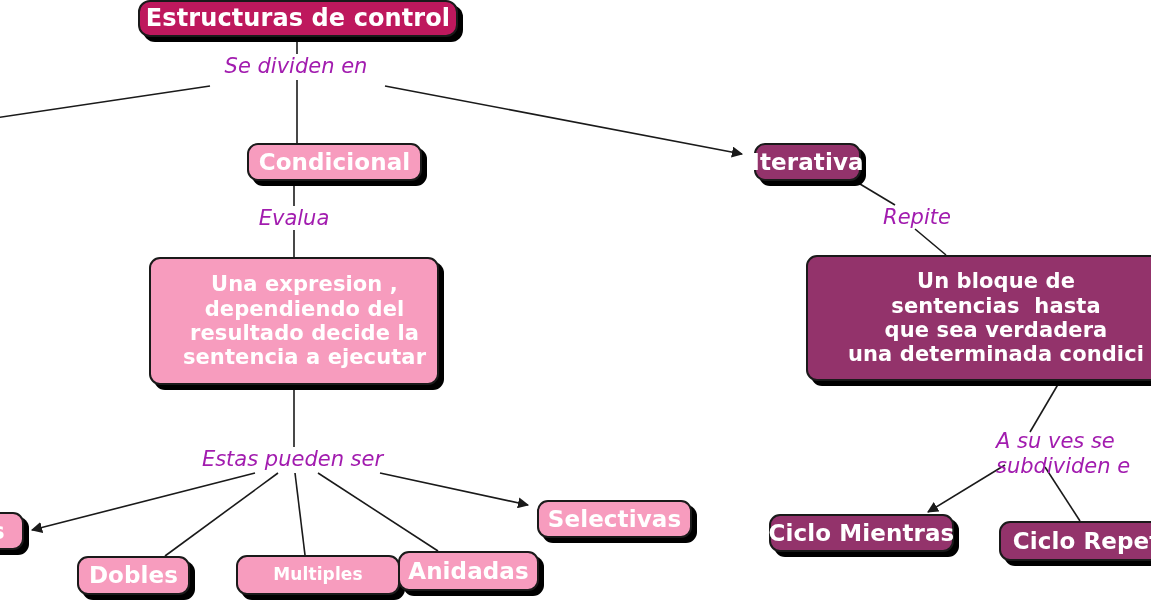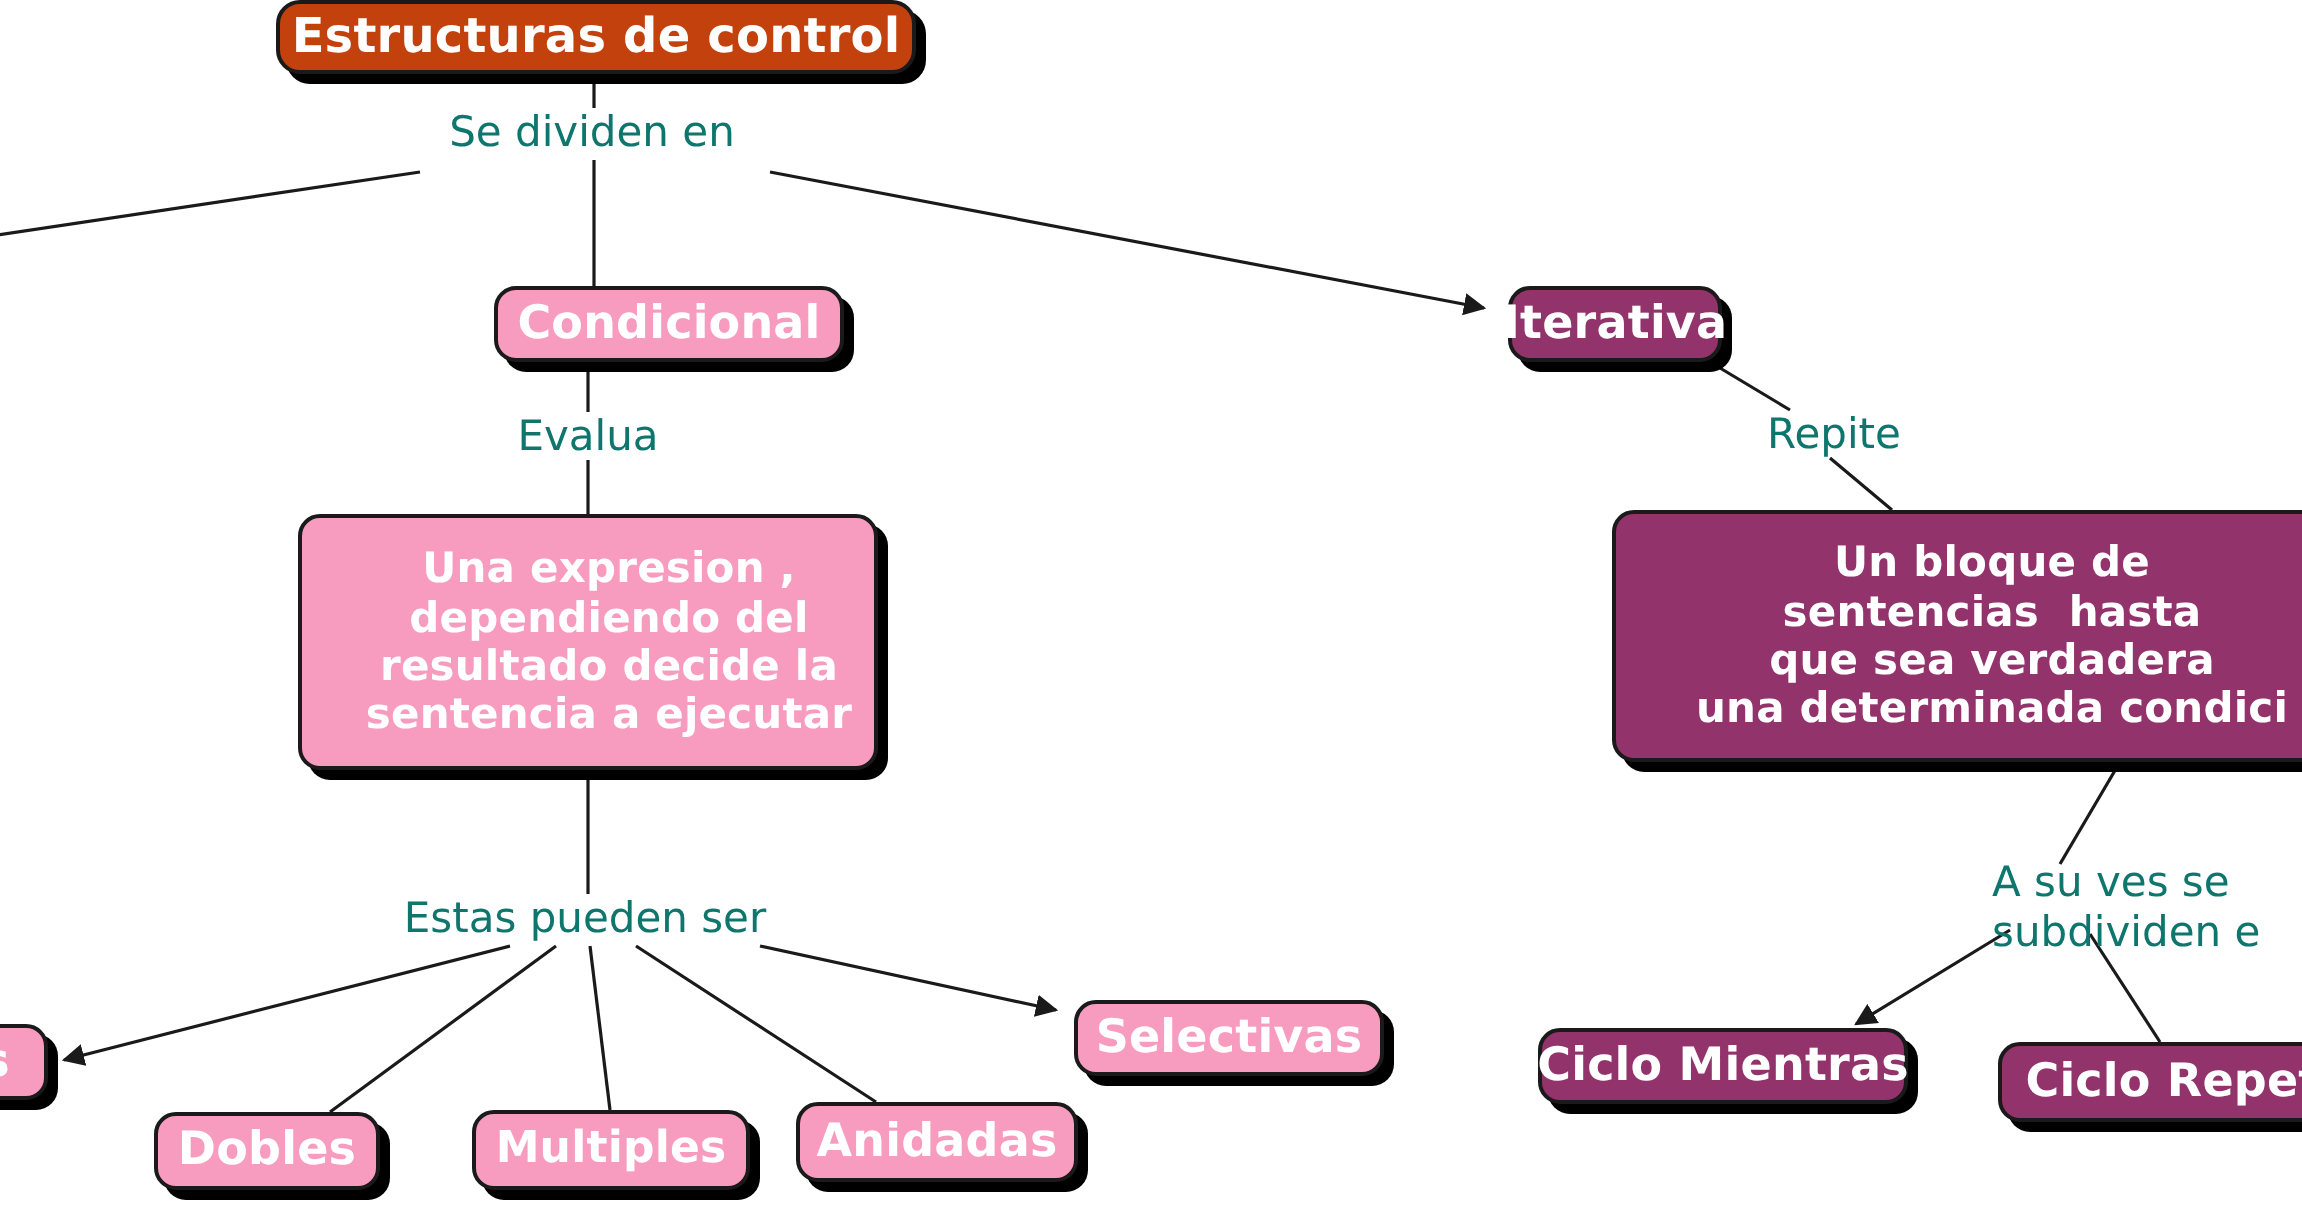--- a/index.html
+++ b/index.html
@@ -35,47 +35,48 @@
     display: flex;
     align-items: center;
     justify-content: center;
     text-align: center;
     line-height: 1.16;
     box-shadow: 5px 5px 0 0 #000000;
     white-space: pre;
     letter-spacing: 0.1px;
   }
   .node.root {
-    background: #c2410c;
+    background: #be185d;
     font-size: 24px;
     border-radius: 12px;
   }
   .node.pink {
     background: #f79cbe;
   }
   .node.dark {
     background: #93336b;
   }
   .label {
     position: absolute;
-    color: #0f766e;
+    color: #a21caf;
     font-size: 21px;
     font-weight: normal;
     text-align: center;
     line-height: 1.2;
     white-space: pre;
+    font-style: italic;
   }
   .n-root      { left: 138px; top: 0px;   width: 320px; height: 37px; }
   .n-cond      { left: 207px; top: 143px; width: 175px; height: 38px; font-size: 23px; margin-left: 40px; }
   .n-iter      { left: 754px; top: 143px; width: 107px; height: 38px; font-size: 23px; }
   .n-expr      { left: 149px; top: 257px; width: 290px; height: 128px; font-size: 21px; padding-left: 21px; }
   .n-bloque    { left: 806px; top: 255px; width: 380px; height: 126px; font-size: 21px; }
   .n-simples   { left: -28px; top: 512px; width: 52px;  height: 38px; font-size: 23px; }
   .n-dobles    { left: 77px;  top: 556px; width: 113px; height: 39px; font-size: 23px; }
-  .n-multiples { left: 236px; top: 555px; width: 139px; height: 40px; font-size: 22px; }
+  .n-multiples { left: 236px; top: 555px; width: 164px; height: 40px; font-size: 17px; }
   .n-anidadas  { left: 398px; top: 551px; width: 141px; height: 40px; font-size: 23px; }
   .n-selectivas{ left: 537px; top: 500px; width: 155px; height: 38px; font-size: 23px; }
   .n-mientras  { left: 769px; top: 514px; width: 185px; height: 38px; font-size: 23px; }
   .n-repetir   { left: 999px; top: 521px; width: 175px; height: 40px; font-size: 23px; }
   .l-dividen   { left: 210px; top: 54px;  width: 172px; }
   .l-evalua    { left: 248px; top: 206px; width: 92px;  }
   .l-repite    { left: 874px; top: 205px; width: 86px;  }
   .l-pueden    { left: 185px; top: 447px; width: 215px; }
   .l-subdividen{ left: 996px; top: 429px; width: 180px; text-align: left; }
 </style>

